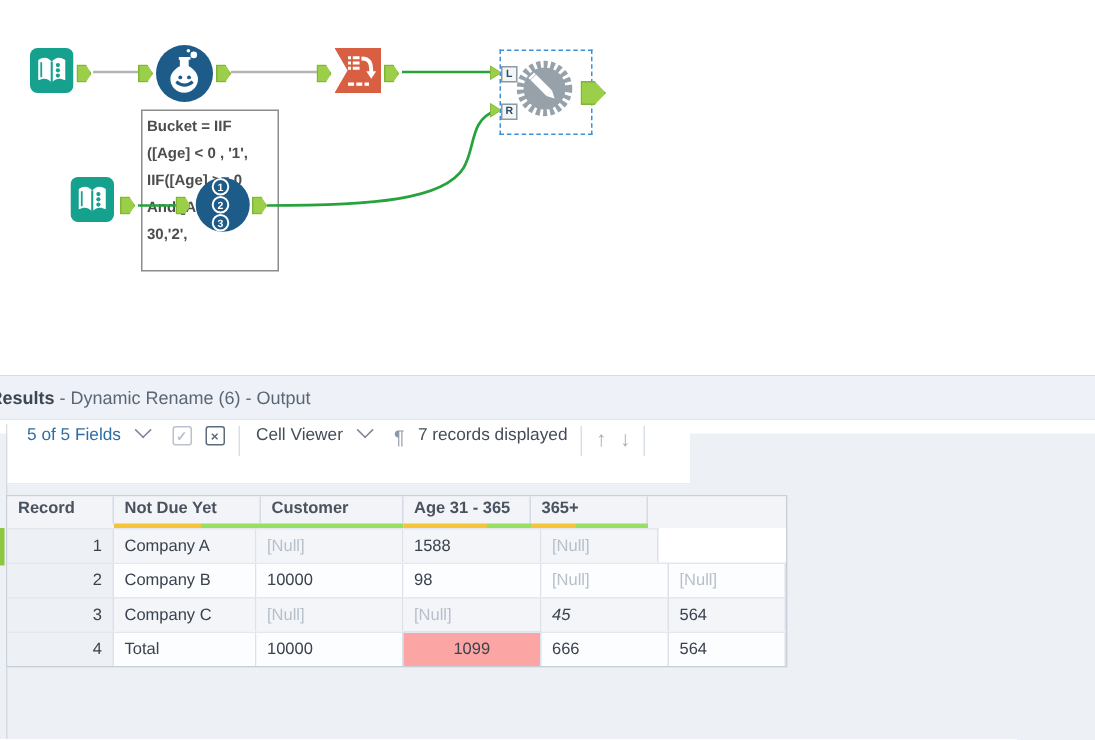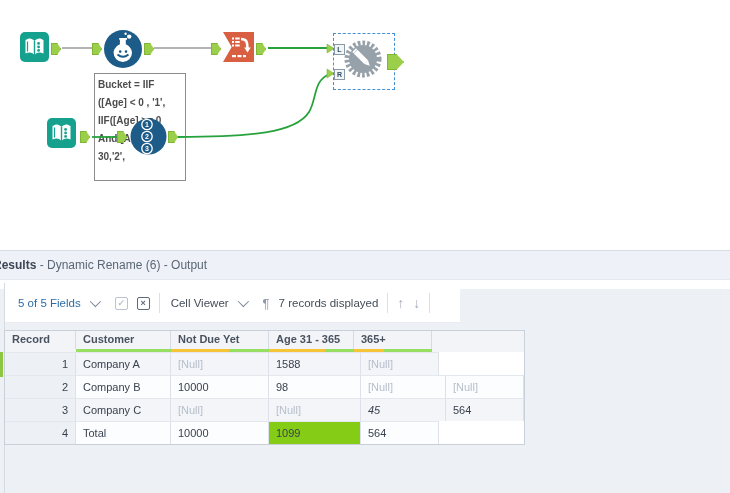--- a/index.html
+++ b/index.html
@@ -25,21 +25,21 @@
   #divider{left:0;top:250px;width:730px;height:1px;background:#d8dce3;}
   #strip{left:0;top:251px;width:730px;height:29px;background:#eef2f8;border-bottom:1px solid #e4e9f0;box-sizing:border-box;
          display:flex;align-items:center;overflow:hidden;}
   #strip .ttl{white-space:nowrap;margin-left:-7px;font-size:12px;color:#5b6674;}
   #strip .ttl b{color:#3d4654;}
   #whiteband{left:0;top:280px;width:730px;height:9px;background:#fff;}
   #rbody{left:0;top:289px;width:730px;height:204px;background:#edf1f6;}
   #leftline{left:4px;top:283px;width:1px;height:210px;background:#d5dbe3;z-index:2;}
   #greensliver{left:0;top:352px;width:3px;height:25px;background:#8dc63f;z-index:3;}
   #toolbar{left:5px;top:284px;width:455px;height:39px;background:#fff;border-bottom:1px solid #e8ecf1;box-sizing:border-box;
-      display:flex;align-items:center;gap:9px;padding-left:13px;z-index:2;}
+      display:flex;align-items:flex-start;gap:9px;padding-left:13px;z-index:2;}
   .tb-link{font-size:11.5px;color:#2e6da4;}
   .tb-text{font-size:11.5px;color:#444c58;}
   .chev{width:7px;height:7px;border-right:1.6px solid #7a8698;border-bottom:1.6px solid #7a8698;
         transform:rotate(45deg) translateY(-2px);display:inline-block;}
   .sep{width:1px;height:20px;background:#d9dfe7;}
   .icon-check{width:13px;height:13px;border:1.5px solid #b9c2cd;border-radius:2px;box-sizing:border-box;
       color:#b9c2cd;font-size:9px;font-weight:bold;display:flex;align-items:center;justify-content:center;}
   .icon-xsq{width:13px;height:13px;border:1.5px solid #5d6b7d;border-radius:2px;box-sizing:border-box;
       color:#5d6b7d;font-size:9px;font-weight:bold;display:flex;align-items:center;justify-content:center;}
   .pilcrow{color:#8d99a8;font-size:13px;}
@@ -200,27 +200,27 @@
     <span class="nav-arrow">↓</span>
     <span class="sep"></span>
   </div>
 
   <div id="grid" class="abs">
       <div class="g-hrow">
         <div style="width: 71px;">
           <div class="g-hcell" style="width: 71px;">Record</div>
           <div class="g-bar" style="width: 71px; background: transparent;"></div>
         </div>
+        <div style="width: 98px;">
+          <div class="g-hcell" style="width: 98px;">Not Due Yet</div>
+          <div class="g-bar" style="width: 98px; background: linear-gradient(to right, rgb(245, 196, 55) 0px, rgb(245, 196, 55) 58px, rgb(150, 223, 99) 58px, rgb(150, 223, 99) 100%);"></div>
+        </div>
         <div style="width: 95px;">
           <div class="g-hcell" style="width: 95px;">Customer</div>
           <div class="g-bar" style="width: 95px; background: rgb(150, 223, 99);"></div>
-        </div>
-        <div style="width: 98px;">
-          <div class="g-hcell" style="width: 98px;">Not Due Yet</div>
-          <div class="g-bar" style="width: 98px; background: linear-gradient(to right, rgb(245, 196, 55) 0px, rgb(245, 196, 55) 58px, rgb(150, 223, 99) 58px, rgb(150, 223, 99) 100%);"></div>
         </div>
         <div style="width: 85px;">
           <div class="g-hcell" style="width: 85px;">Age 31 - 365</div>
           <div class="g-bar" style="width: 85px; background: linear-gradient(to right, rgb(245, 196, 55) 0px, rgb(245, 196, 55) 56px, rgb(150, 223, 99) 56px, rgb(150, 223, 99) 100%);"></div>
         </div>
         <div style="width: 78px;">
           <div class="g-hcell" style="width: 78px;">365+</div>
           <div class="g-bar" style="width: 78px; background: linear-gradient(to right, rgb(245, 196, 55) 0px, rgb(245, 196, 55) 30px, rgb(150, 223, 99) 30px, rgb(150, 223, 99) 100%);"></div>
         </div>
       </div>
@@ -244,18 +244,19 @@
         <div class="g-cell" style="width: 95px; background: rgb(243, 245, 249);">Company C</div>
         <div class="g-cell null" style="width: 98px; background: rgb(243, 245, 249);">[Null]</div>
         <div class="g-cell null" style="width: 92px; background: rgb(243, 245, 249);">[Null]</div>
         <div class="g-cell" style="width: 85px; background: rgb(243, 245, 249); font-style: italic;">45</div>
         <div class="g-cell" style="width: 78px; background: rgb(243, 245, 249);">564</div>
       </div>
       <div class="g-row">
         <div class="g-cell rec" style="width: 71px;">4</div>
         <div class="g-cell" style="width: 95px; background: rgb(252, 253, 254);">Total</div>
         <div class="g-cell" style="width: 98px; background: rgb(252, 253, 254);">10000</div>
-        <div class="g-cell" style="width: 92px; background: #84cc16;">1099</div>
+        <div class="g-cell" style="width: 92px; background: #fca5a5; text-align: center;">1099</div>
+        <div class="g-cell" style="width: 85px; background: rgb(252, 253, 254);">666</div>
         <div class="g-cell" style="width: 78px; background: rgb(252, 253, 254);">564</div>
       </div>
     </div>
 
 </div>
 
 </body></html>

